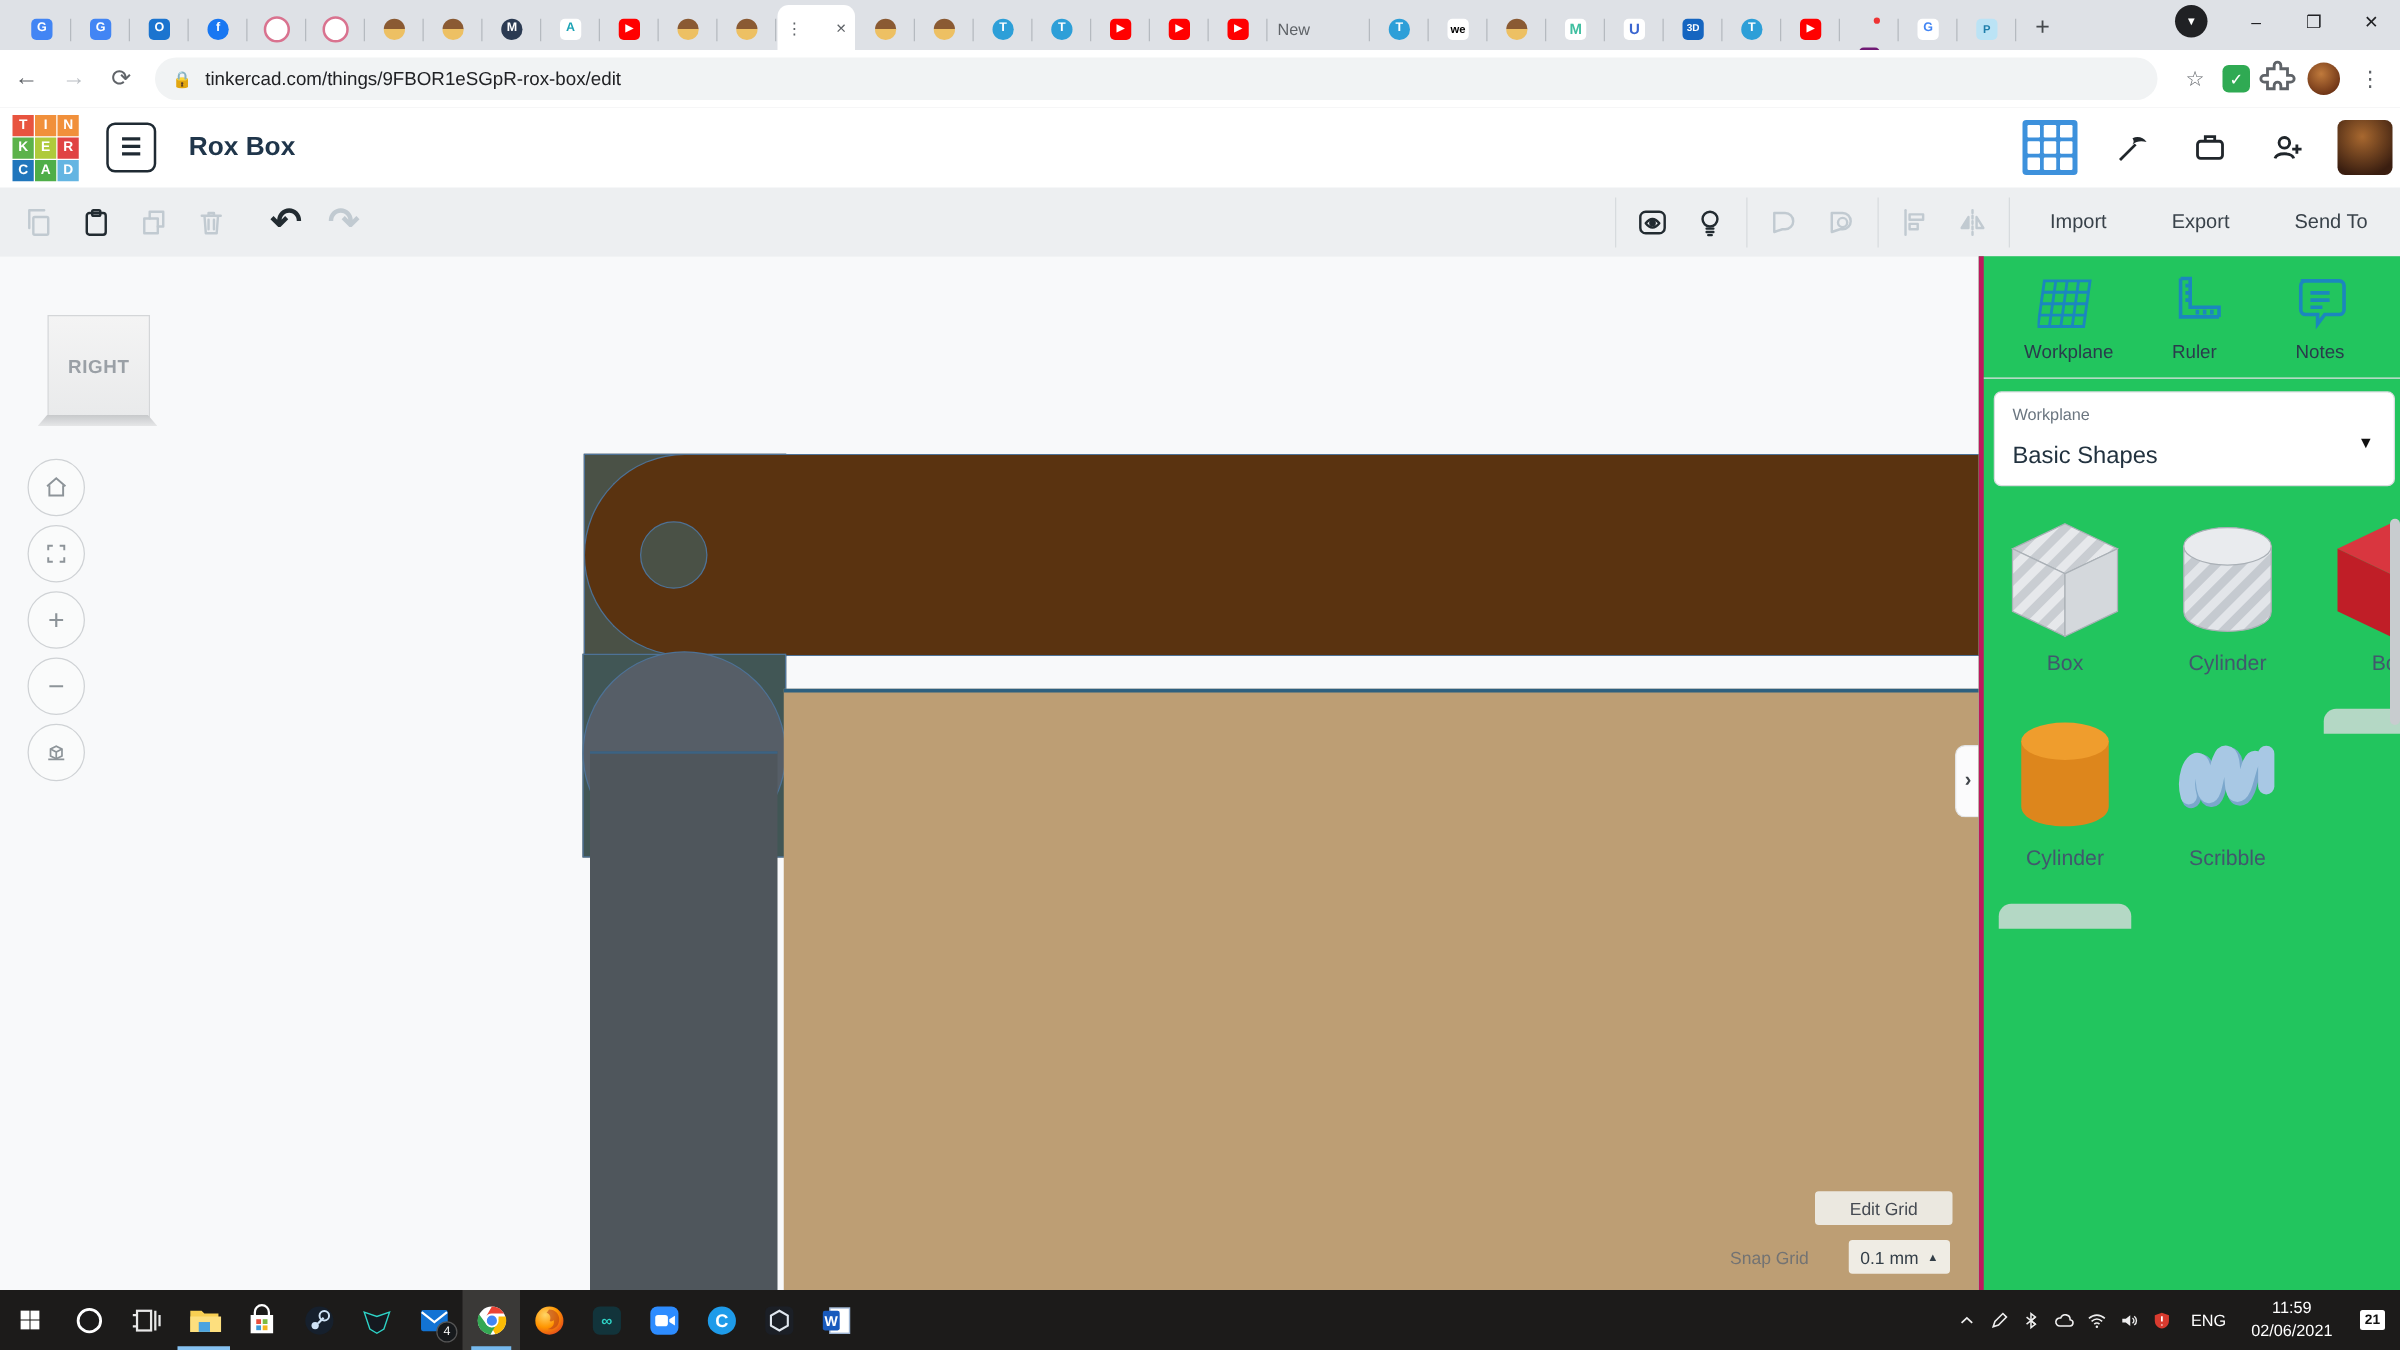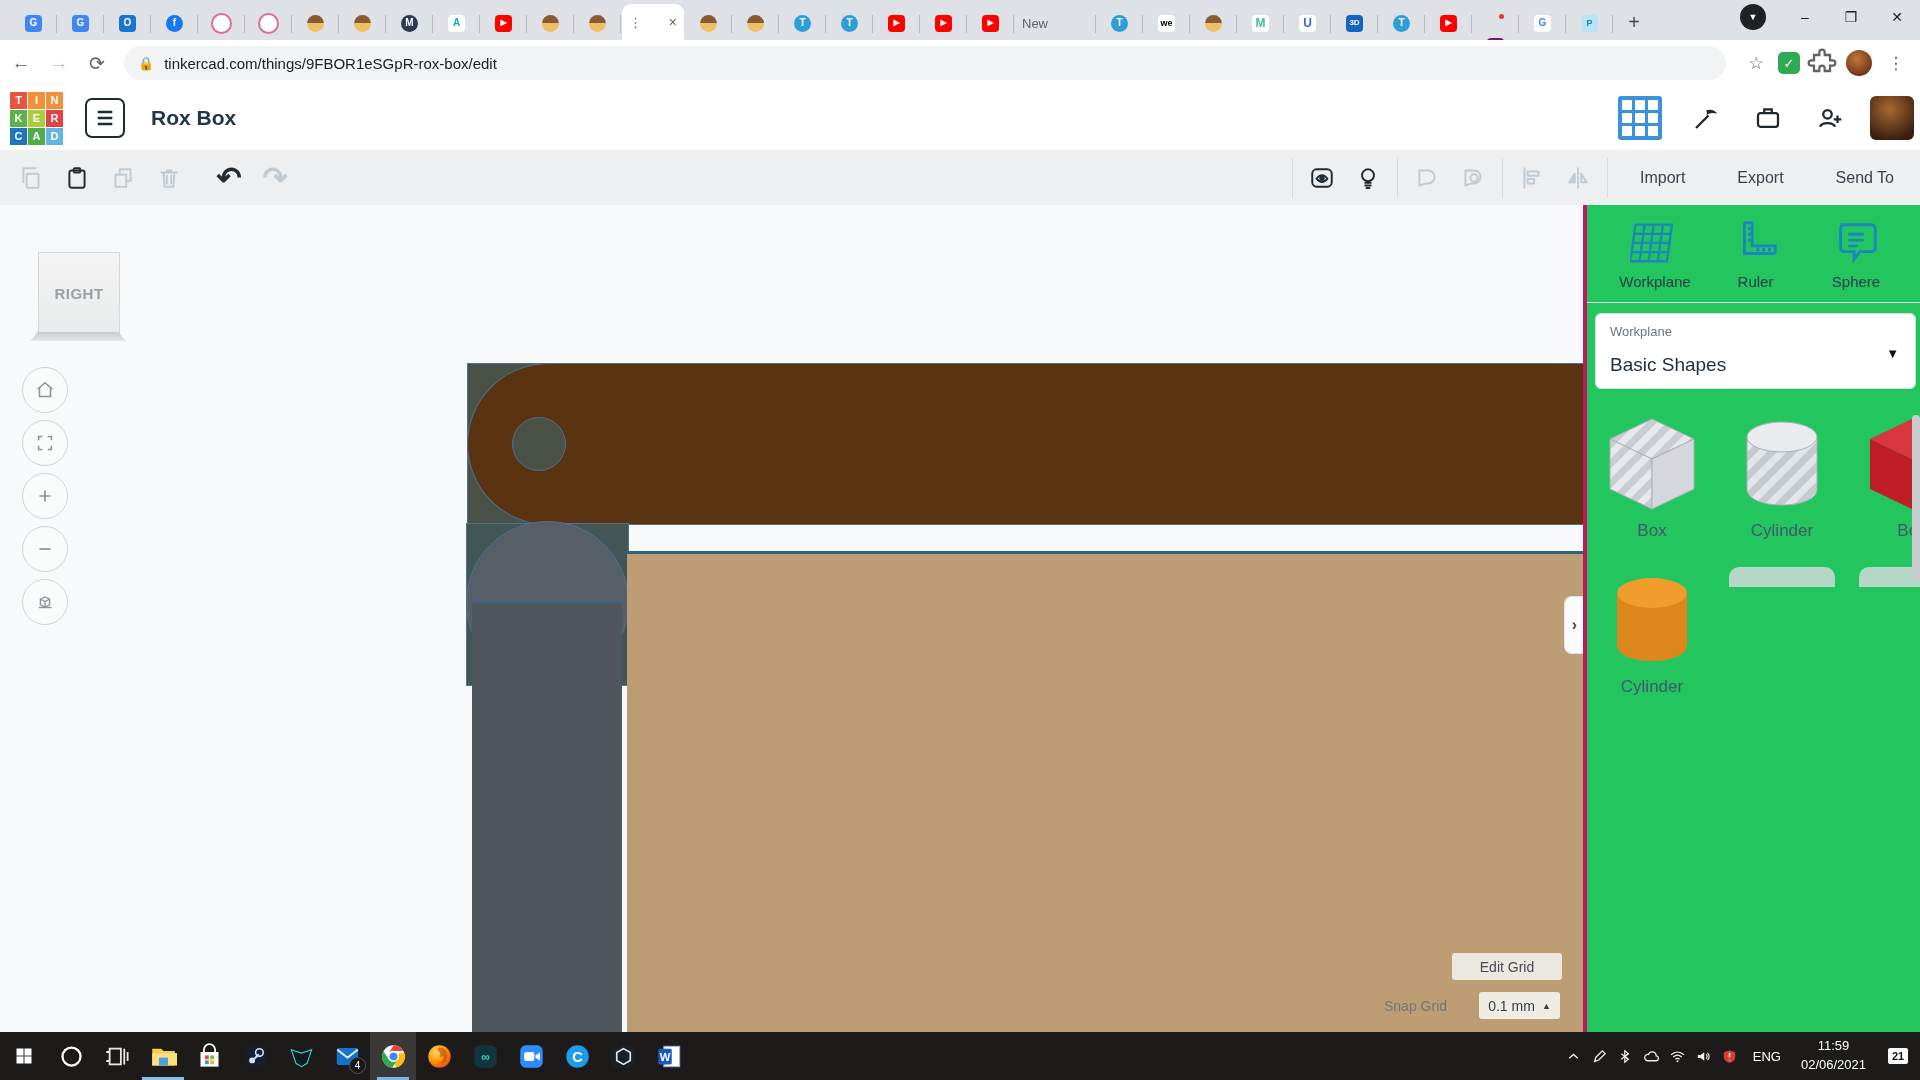--- a/index.html
+++ b/index.html
@@ -471,21 +471,21 @@
             </span>
             <span class="lbl">Ruler</span>
           </div>
           <div class="ptool">
             <span>
               <svg viewBox="0 0 52 52" fill="none" stroke="currentColor" stroke-width="3">
                 <path d="M10 8h32a4 4 0 0 1 4 4v20a4 4 0 0 1-4 4H30l-6 8v-8H14a4 4 0 0 1-4-4V12a4 4 0 0 1 4-4z"></path>
                 <path d="M18 18h16M18 24h16M18 30h10"></path>
               </svg>
             </span>
-            <span class="lbl">Sphere</span>
+            <span class="lbl">Notes</span>
           </div>
         </div>
     <div id="panel-divider"></div>
     <div id="lib-dd">
       <div id="lib-label">Workplane</div>
       <div id="lib-value">Basic Shapes</div>
       <div id="lib-caret">▼</div>
     </div>
     <div id="shape-grid">
           <div class="shape">
@@ -531,20 +531,30 @@
           </div>
           <div class="shape">
             <div>
               <svg viewBox="0 0 106 106">
     <path d="M18 26v52c0 10 15.7 16 35 16s35-6 35-16V26z" fill="#dd861c"></path>
     <ellipse cx="53" cy="26" rx="35" ry="15" fill="#ef9d2d"></ellipse>
               </svg>
             </div>
             <div class="lbl">Cylinder</div>
           </div>
+          <div class="shape">
+            <div>
+              <svg viewBox="0 0 106 106" fill="none">
+    <path d="M24 72c-4-14 2-30 8-28s2 26 8 27 6-34 14-33 2 32 9 32 8-28 14-28" stroke="#7ba7cc" stroke-width="15" stroke-linecap="round"></path>
+    <path d="M22 70c-4-14 2-30 8-28s2 26 8 27 6-34 14-33 2 32 9 32 8-28 14-28" stroke="#a8c8e4" stroke-width="13" stroke-linecap="round"></path>
+    <path d="M84 36v26" stroke="#a8c8e4" stroke-width="13" stroke-linecap="round"></path>
+              </svg>
+            </div>
+            <div class="lbl">Scribble</div>
+          </div>
           <div class="shape-partial"></div>
           <div class="shape-partial"></div>
         </div>
     <div id="panel-scroll"></div>
   </aside>
 </div>
 
 <footer id="taskbar">
   <div id="start-btn">
     <svg viewBox="0 0 24 24" width="20" height="20" fill="#fff">

